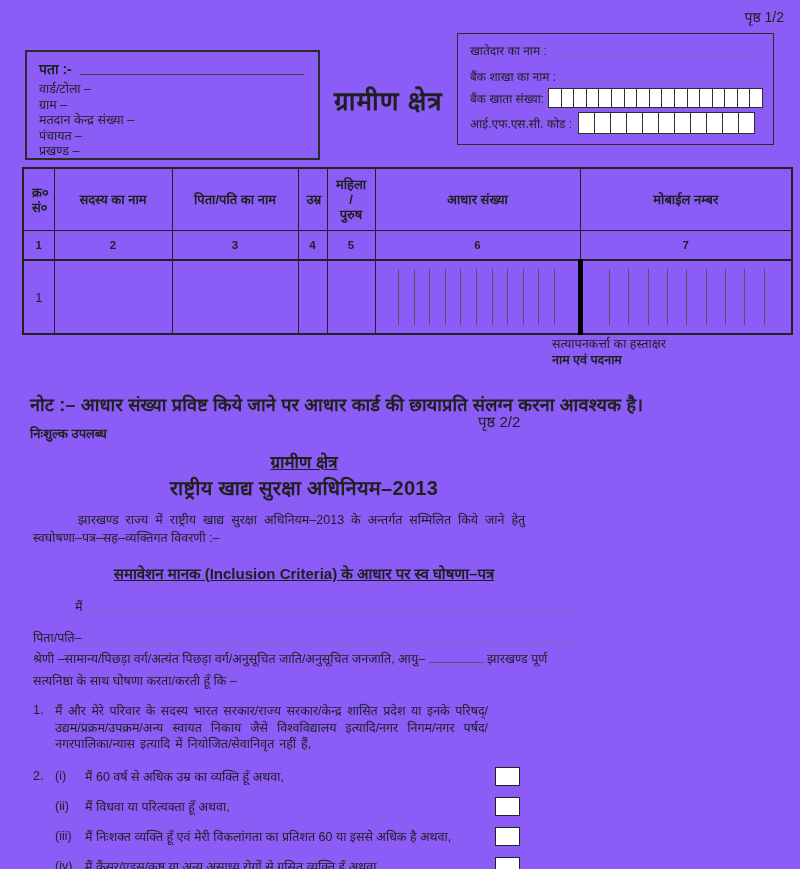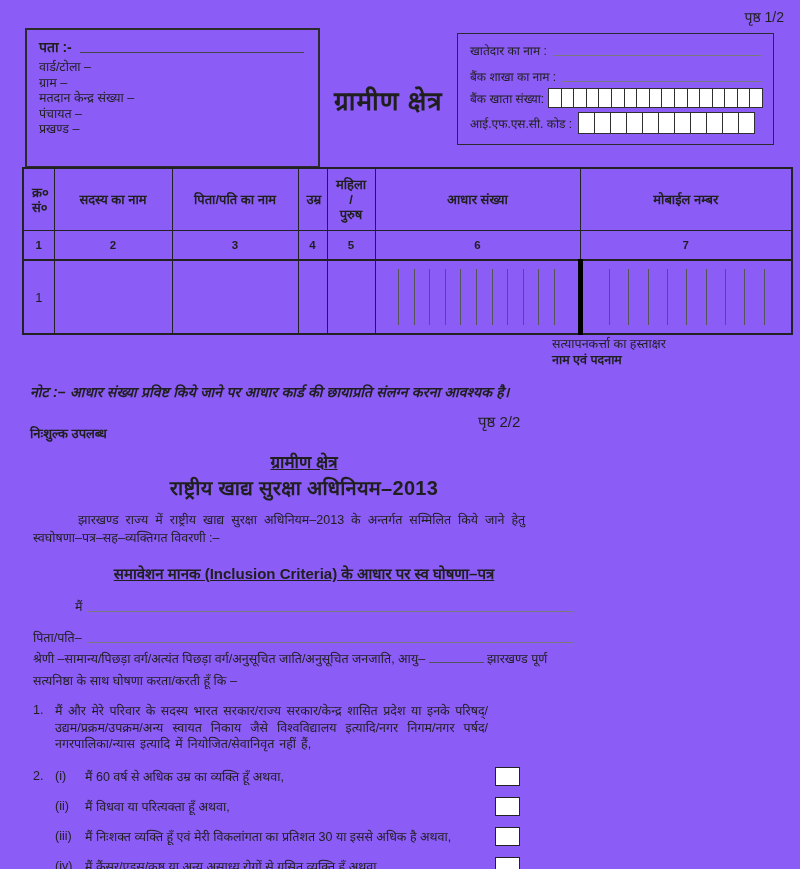--- a/index.html
+++ b/index.html
@@ -6,21 +6,21 @@
   html,body { background:#e8e8e8; }
   .sheet {
     position:relative; width:800px; height:869px; margin:0 auto;
     background:#8b5cf6; color:#1f1f1f;
     font-family:"Liberation Sans", sans-serif;
     overflow:hidden;
   }
   
   .p1-pagenum { position:absolute; top:7px; right:16px; font-size:14px; }
   .address-box {
-    position:absolute; left:25px; top:28px; width:295px; height:140px;
+    position:absolute; left:25px; top:50px; width:295px; height:110px;
     border:2px solid #2b2b2b; padding:7px 12px 0 12px; font-size:12.5px;
   }
   .address-title-row { display:flex; align-items:flex-end; margin-bottom:4px; }
   .address-title { font-weight:bold; font-size:14px; white-space:nowrap; }
   .address-underline { flex:1; border-bottom:1.5px solid #444; margin:0 2px 3px 8px; height:12px; }
   .address-field { line-height:15.6px; }
   .p1-region {
     position:absolute; left:334px; top:82px; font-size:26px; font-weight:bold;
     letter-spacing:1px; white-space:nowrap;
   }
@@ -52,21 +52,21 @@
   tr.hdr th { height:50px; font-size:13px; font-weight:bold; line-height:15px; }
   tr.nums td { height:14px; font-size:11.5px; font-weight:bold; border-bottom:2px solid #222; }
   tr.data td { height:56px; font-size:13px; }
   td.thickbar { border-right:5px solid #000 !important; }
   .vgrid { display:flex; height:56px; width:100%; }
   .vgrid .cell { flex:1; border-right:1px solid #555; height:100%; }
   .vgrid .cell:last-child { border-right:none; }
   
   .sign-block { position:absolute; left:552px; top:336px; width:225px; font-size:12.5px; line-height:16px; }
   .sign-line2 { font-weight:bold; }
-  .p1-note { position:absolute; left:30px; top:382px; font-size:14px; font-weight:600; letter-spacing:.2px;font-style:italic; }
+  .p1-note { position:absolute; left:30px; top:392px; font-size:18px; font-weight:600; letter-spacing:.2px; }
   
   .free-label { position:absolute; left:30px; top:424px; font-size:13px; font-weight:600; }
   .p2-pagenum { position:absolute; left:478px; top:411px; font-size:15px; }
   .p2 { position:absolute; left:33px; top:450px; width:542px; font-size:12.5px; }
   .p2-h1 { text-align:center; font-size:17px; font-weight:bold; text-decoration:underline; }
   .p2-h2 { text-align:center; font-size:20px; font-weight:bold; margin-top:1px; letter-spacing:.3px; }
   .p2-intro { margin-top:10px; line-height:18px; }
   .p2-intro-1 { text-indent:45px; word-spacing:3.5px; }
   .p2-criteria { text-align:center; font-size:15px; font-weight:bold; text-decoration:underline; margin-top:16px; }
   .decl-row { display:flex; align-items:flex-end; margin-top:14px; }
@@ -284,21 +284,21 @@
       <div class="subitem">
         <span class="item-num"></span>
         <span class="subitem-marker">(ii)</span>
         <span class="subitem-text">मैं विधवा या परित्यक्ता हूँ अथवा,</span>
         <span class="checkbox"></span>
       </div>
 
       <div class="subitem">
         <span class="item-num"></span>
         <span class="subitem-marker">(iii)</span>
-        <span class="subitem-text">मैं निःशक्त व्यक्ति हूँ एवं मेरी विकलांगता का प्रतिशत 30 या इससे अधिक है अथवा,</span>
+        <span class="subitem-text">मैं निःशक्त व्यक्ति हूँ एवं मेरी विकलांगता का प्रतिशत 60 या इससे अधिक है अथवा,</span>
         <span class="checkbox"></span>
       </div>
 
       <div class="subitem">
         <span class="item-num"></span>
         <span class="subitem-marker">(iv)</span>
         <span class="subitem-text">मैं कैंसर/एड्स/कुष्ठ या अन्य असाध्य रोगों से ग्रसित व्यक्ति हूँ अथवा,</span>
         <span class="checkbox"></span>
       </div>
 

